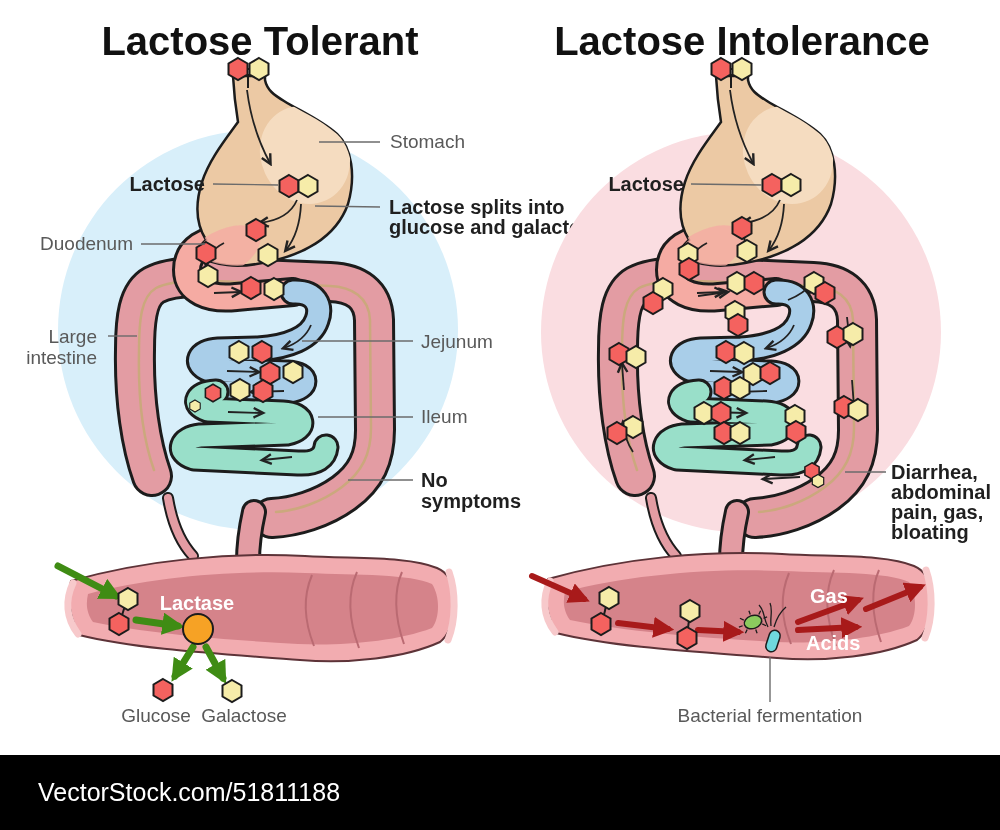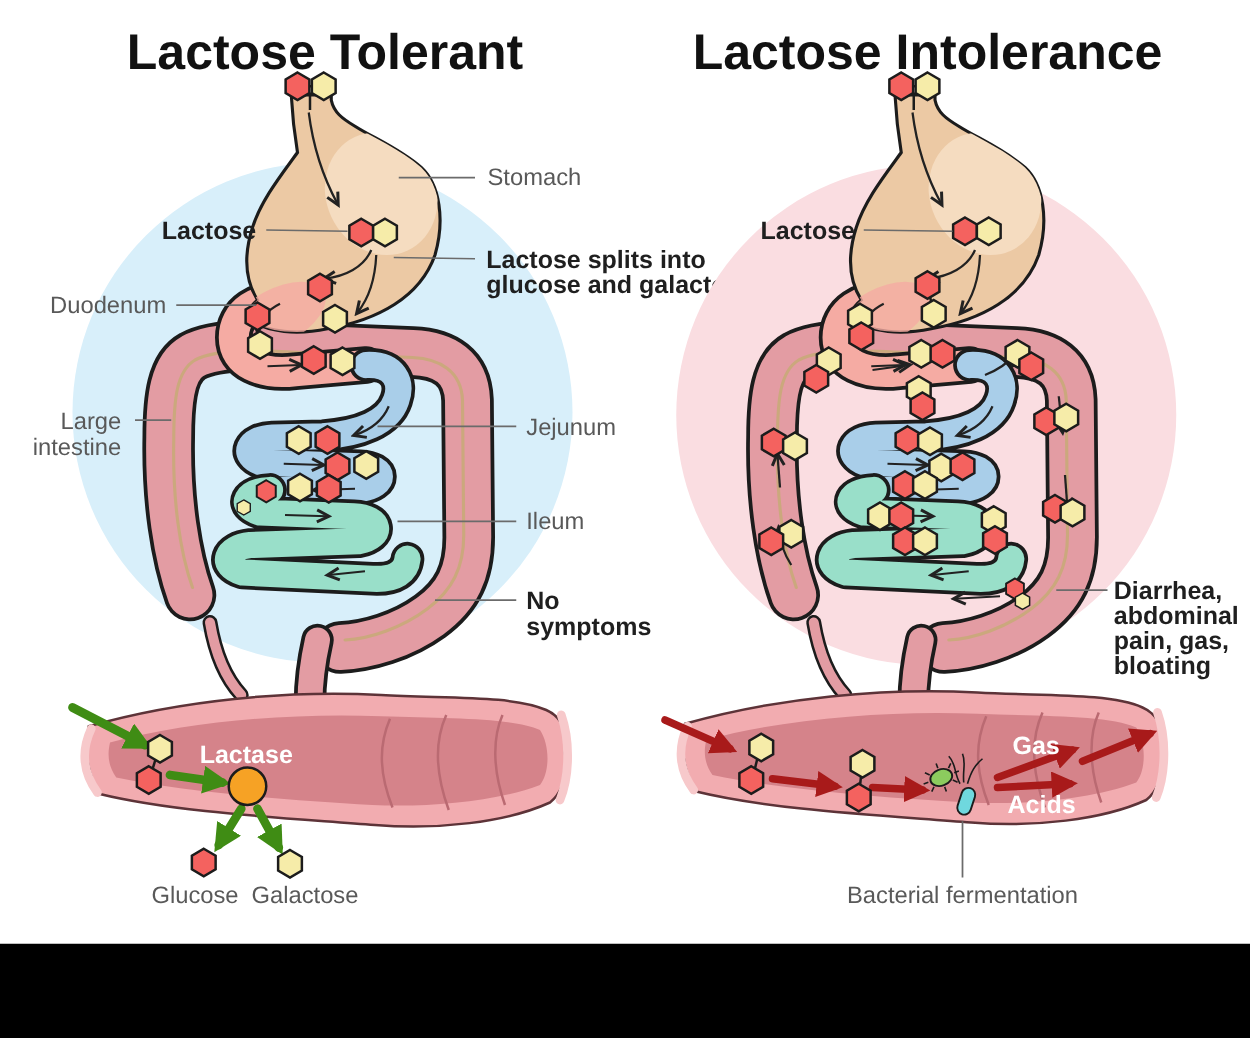--- a/index.html
+++ b/index.html
@@ -355,14 +355,15 @@
       <rect class="bact-cyan" x="-5.5" y="-11" width="11" height="22" rx="5.5" transform="translate(773,641) rotate(18)"></rect>
     </g>
     <text class="lbl-white" x="810" y="603">Gas</text>
     <text class="lbl-white" x="806" y="650">Acids</text>
     <line class="leader" x1="770" y1="657" x2="770" y2="702"></line>
     <text class="lbl" x="770" y="722" text-anchor="middle">Bacterial fermentation</text>
   </g>
 </svg>
 
 <div class="footer">
+  <span class="credit">VectorStock.com/51811188</span>
 </div>
 </div>
 
 </body></html>

